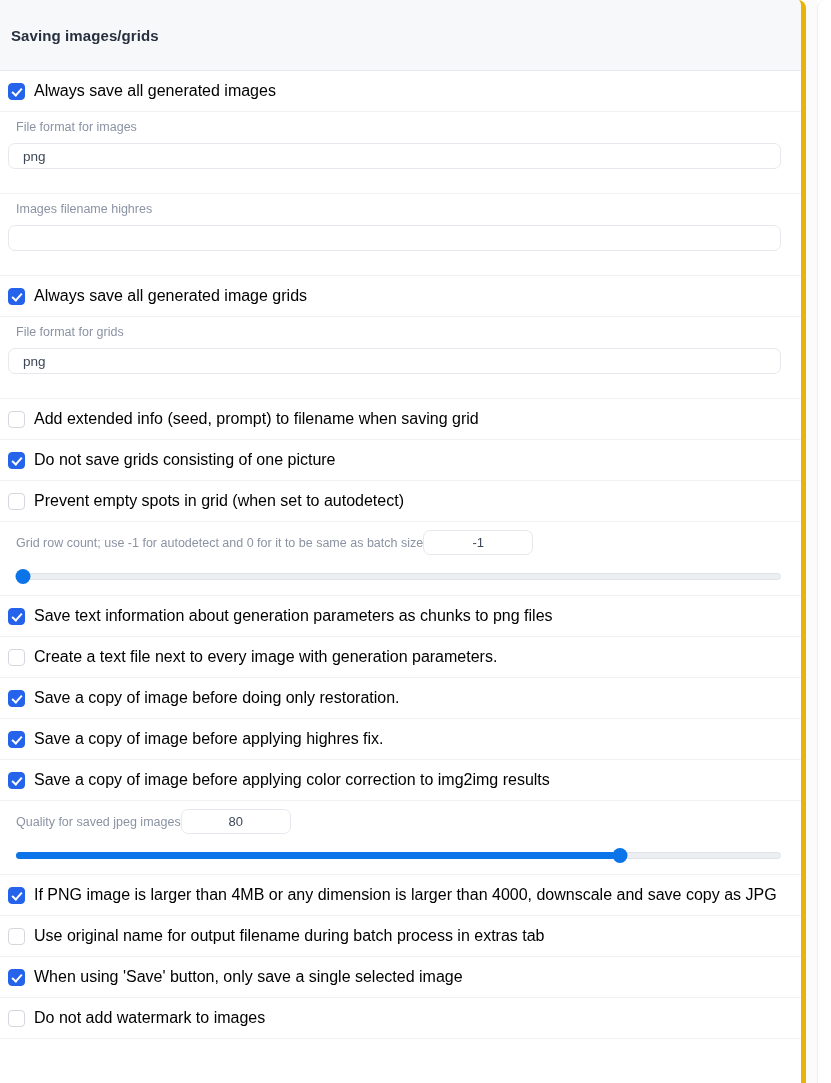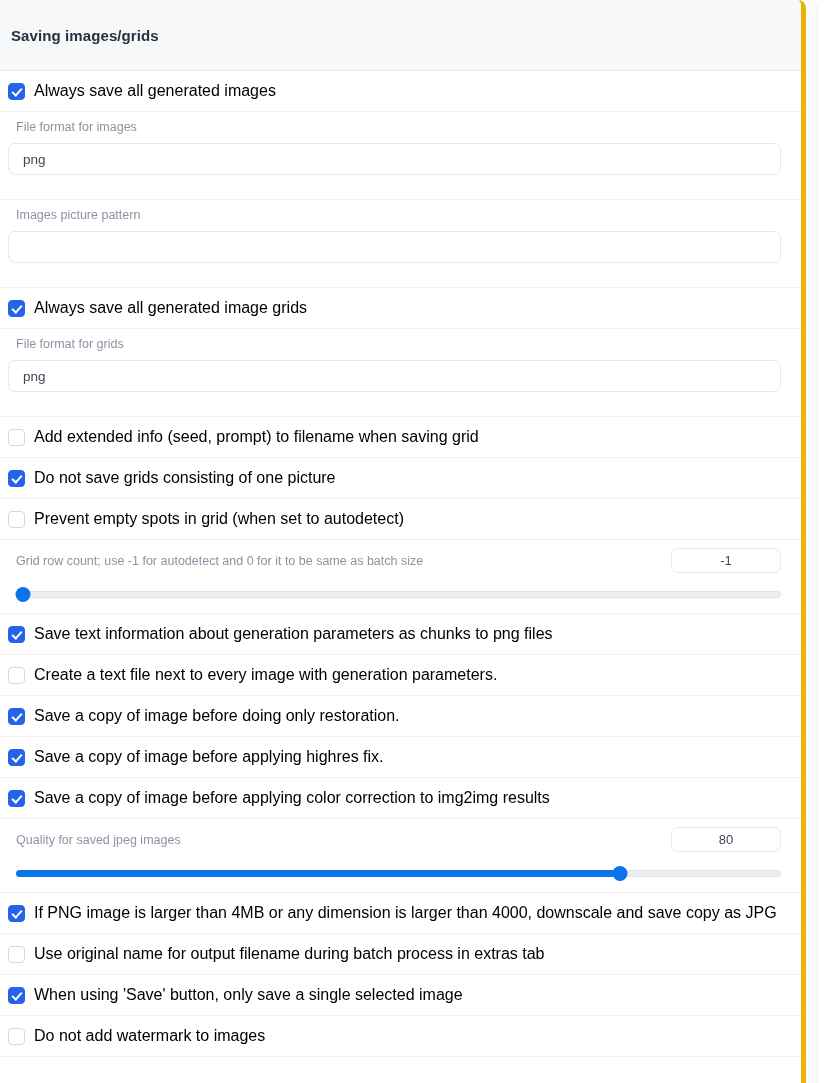--- a/index.html
+++ b/index.html
@@ -108,21 +108,21 @@
   .field-row {
     padding-top: 8px;
     padding-bottom: 24px;
   }
   .field-label {
     font-size: 12.5px;
     color: #8b93a3;
     margin: 0 0 9px 8px;
   }
   .text-input {
-    height: 32px;
+    height: 26px;
     border: 1px solid #e6e8ed;
     border-radius: 7px;
     background: #ffffff;
     display: flex;
     align-items: center;
     padding-left: 14px;
     box-sizing: border-box;
     font-size: 13.5px;
     color: #3d4758;
     margin-right: 10px;
@@ -130,21 +130,20 @@
   .text-input.empty { color: transparent; }
 
   
   .slider-row {
     padding-top: 8px;
     padding-bottom: 12px;
   }
   .slider-head {
     display: flex;
     align-items: center;
-    justify-content: space-between;
     margin-bottom: 14px;
   }
   .slider-label {
     font-size: 12.5px;
     color: #8b93a3;
     margin-left: 8px;
   }
   .num-box {
     width: 110px;
     height: 25px;
@@ -209,21 +208,21 @@
     <div class="rows" id="rows">
         <div class="row cb-row">
           <span class="cb on"></span>
           <span class="cb-label">Always save all generated images</span>
         </div>
         <div class="row field-row">
           <div class="field-label">File format for images</div>
           <div class="text-input" placeholder="">png</div>
         </div>
         <div class="row field-row">
-          <div class="field-label">Images picture pattern</div>
+          <div class="field-label">Images filename highres</div>
           <div class="text-input empty" placeholder=""></div>
         </div>
         <div class="row cb-row">
           <span class="cb on"></span>
           <span class="cb-label">Always save all generated image grids</span>
         </div>
         <div class="row field-row">
           <div class="field-label">File format for grids</div>
           <div class="text-input" placeholder="">png</div>
         </div>

